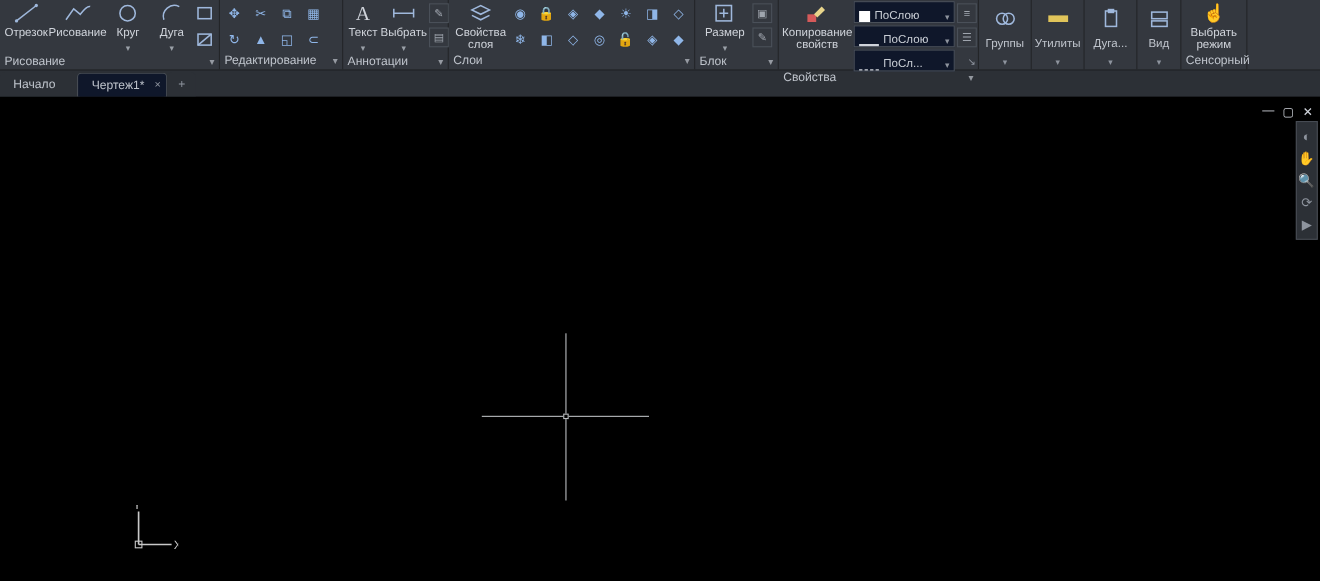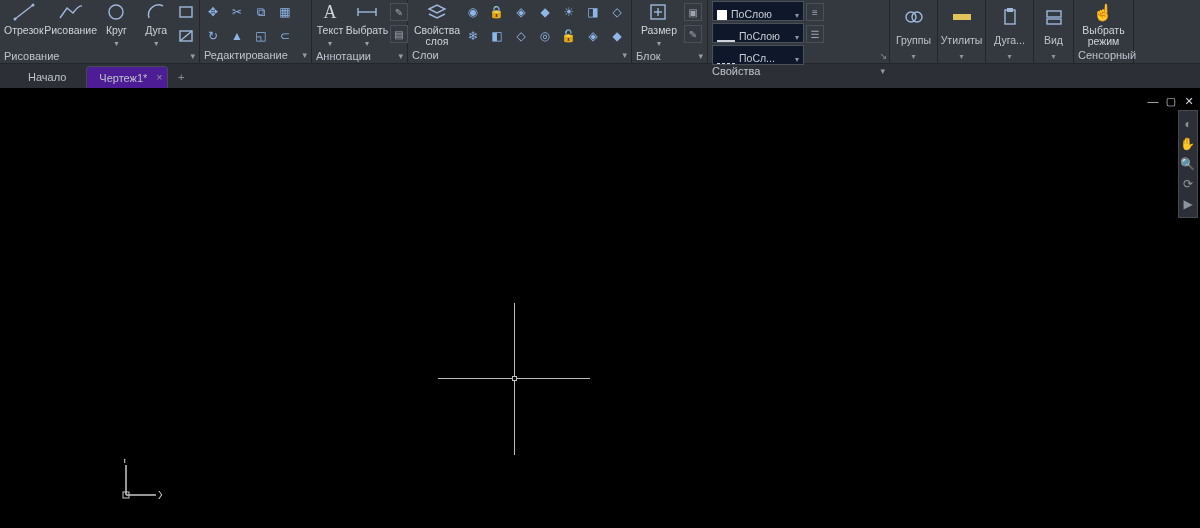--- a/index.html
+++ b/index.html
@@ -164,36 +164,36 @@
       margin-top: auto;
       margin-bottom: 2px;
     }
 
     
     .tabbar {
       height: 24px;
       background: #2c3036;
       display: flex;
       align-items: flex-end;
-      padding-left: 16px;
+      padding-left: 0;
       gap: 0;
     }
     .tab {
       height: 22px;
       border-radius: 4px 4px 0 0;
       padding: 0 20px 0 12px;
       display: flex;
       align-items: center;
       font-size: 11px;
       color: #bfc4cc;
       position: relative;
     }
     .tab.inactive { background: #2c3036; }
     .tab.active {
-      background: #4c1d95;
+      background: #0f172a;
       border-top: 1px solid #464b53;
       border-left: 1px solid #464b53;
       border-right: 1px solid #464b53;
     }
     .tab .close {
       position: absolute;
       right: 5px;
       font-size: 10px;
       color: #8e949e;
     }
@@ -451,20 +451,29 @@
       </div>
     </div>
     <div class="panel-title">
       <span>Блок</span>
       <span class="chev">▾</span>
     </div>
   </div>
 
   <div class="panel" style="width:182px;">
     <div class="panel-body">
+      <div class="big-item" style="width:62px;">
+        <span class="icon">
+          <svg width="24" height="20">
+              <rect x="3" y="11" width="8" height="7" fill="#d55a5a"></rect>
+              <path d="M9 11 L16 4 L19 7 L12 14 Z" fill="#e8d58b"></path>
+            </svg>
+        </span>
+        <span class="lbl" style="white-space:normal;line-height:11px;">Копирование свойств</span>
+      </div>
       <div style="display:flex;flex-direction:column;gap:2px;padding-top:0;">
         <div class="prop-dropdown">
           <span class="swatch"></span>
           <span class="txt">ПоСлою</span>
           <span class="dd">▾</span>
         </div>
         <div class="prop-dropdown" style="width:92px;">
           <span style="width:18px;height:2px;background:#cfd3da;flex-shrink:0;"></span>
           <span class="txt">ПоСлою</span>
           <span class="dd">▾</span>

